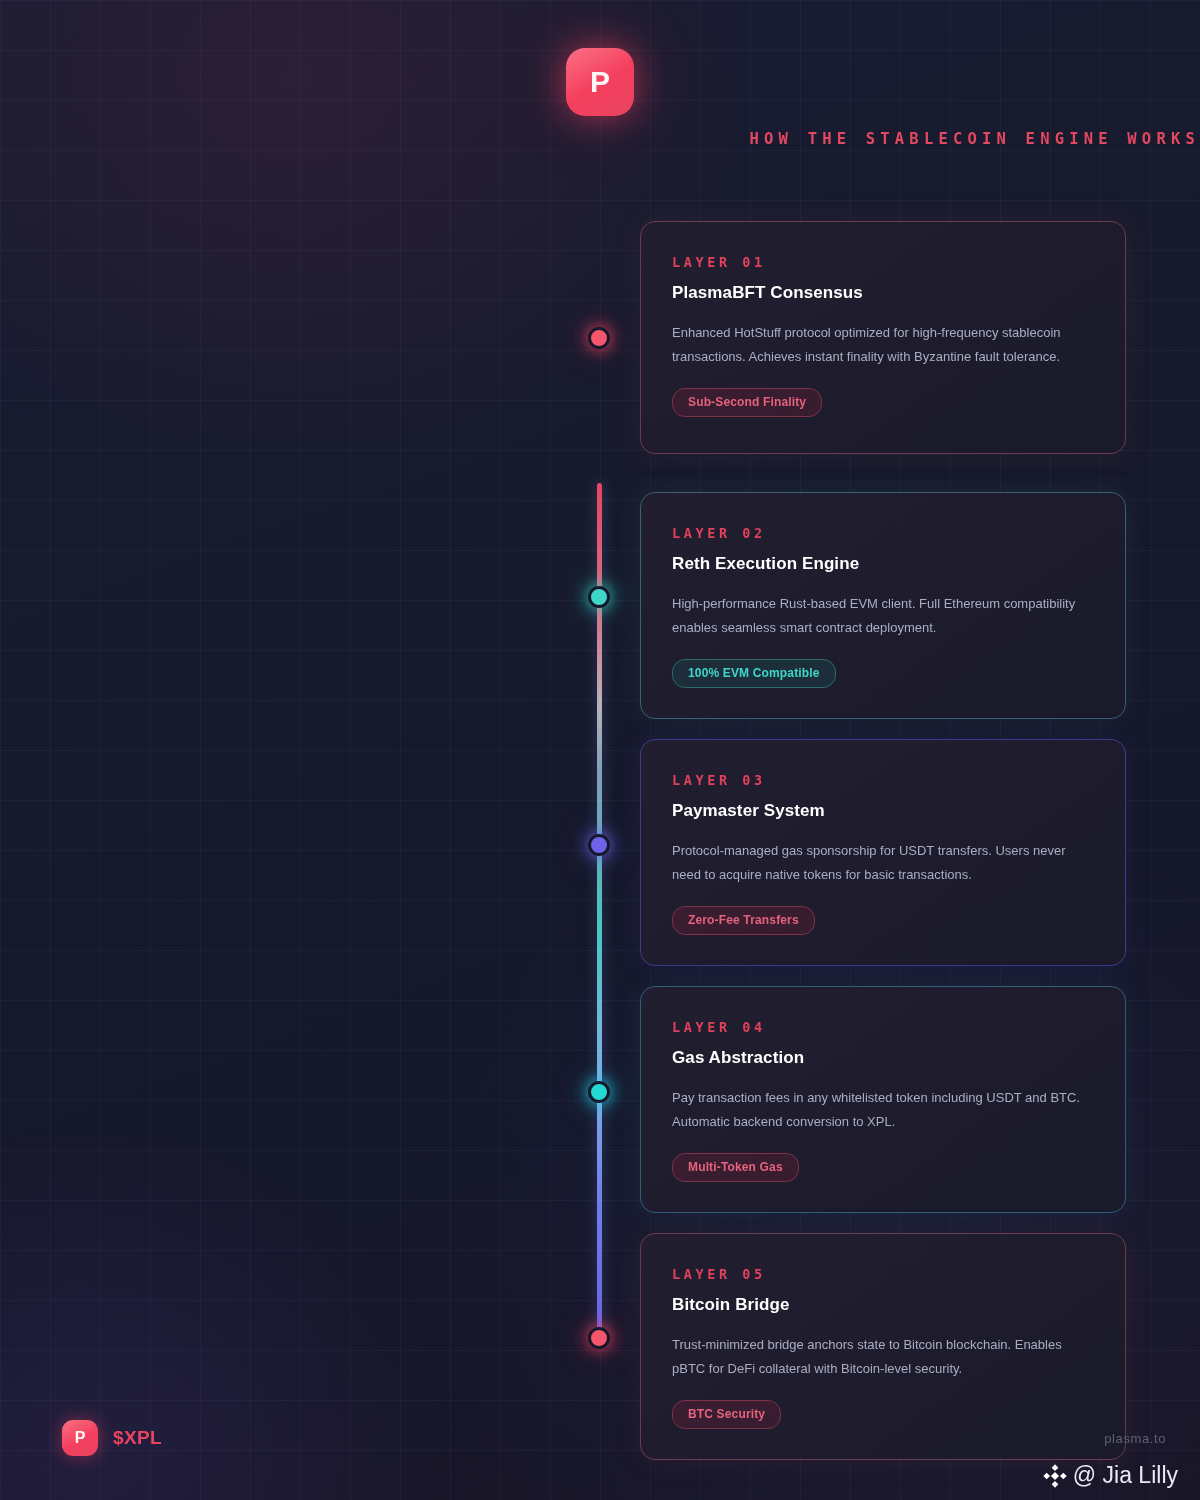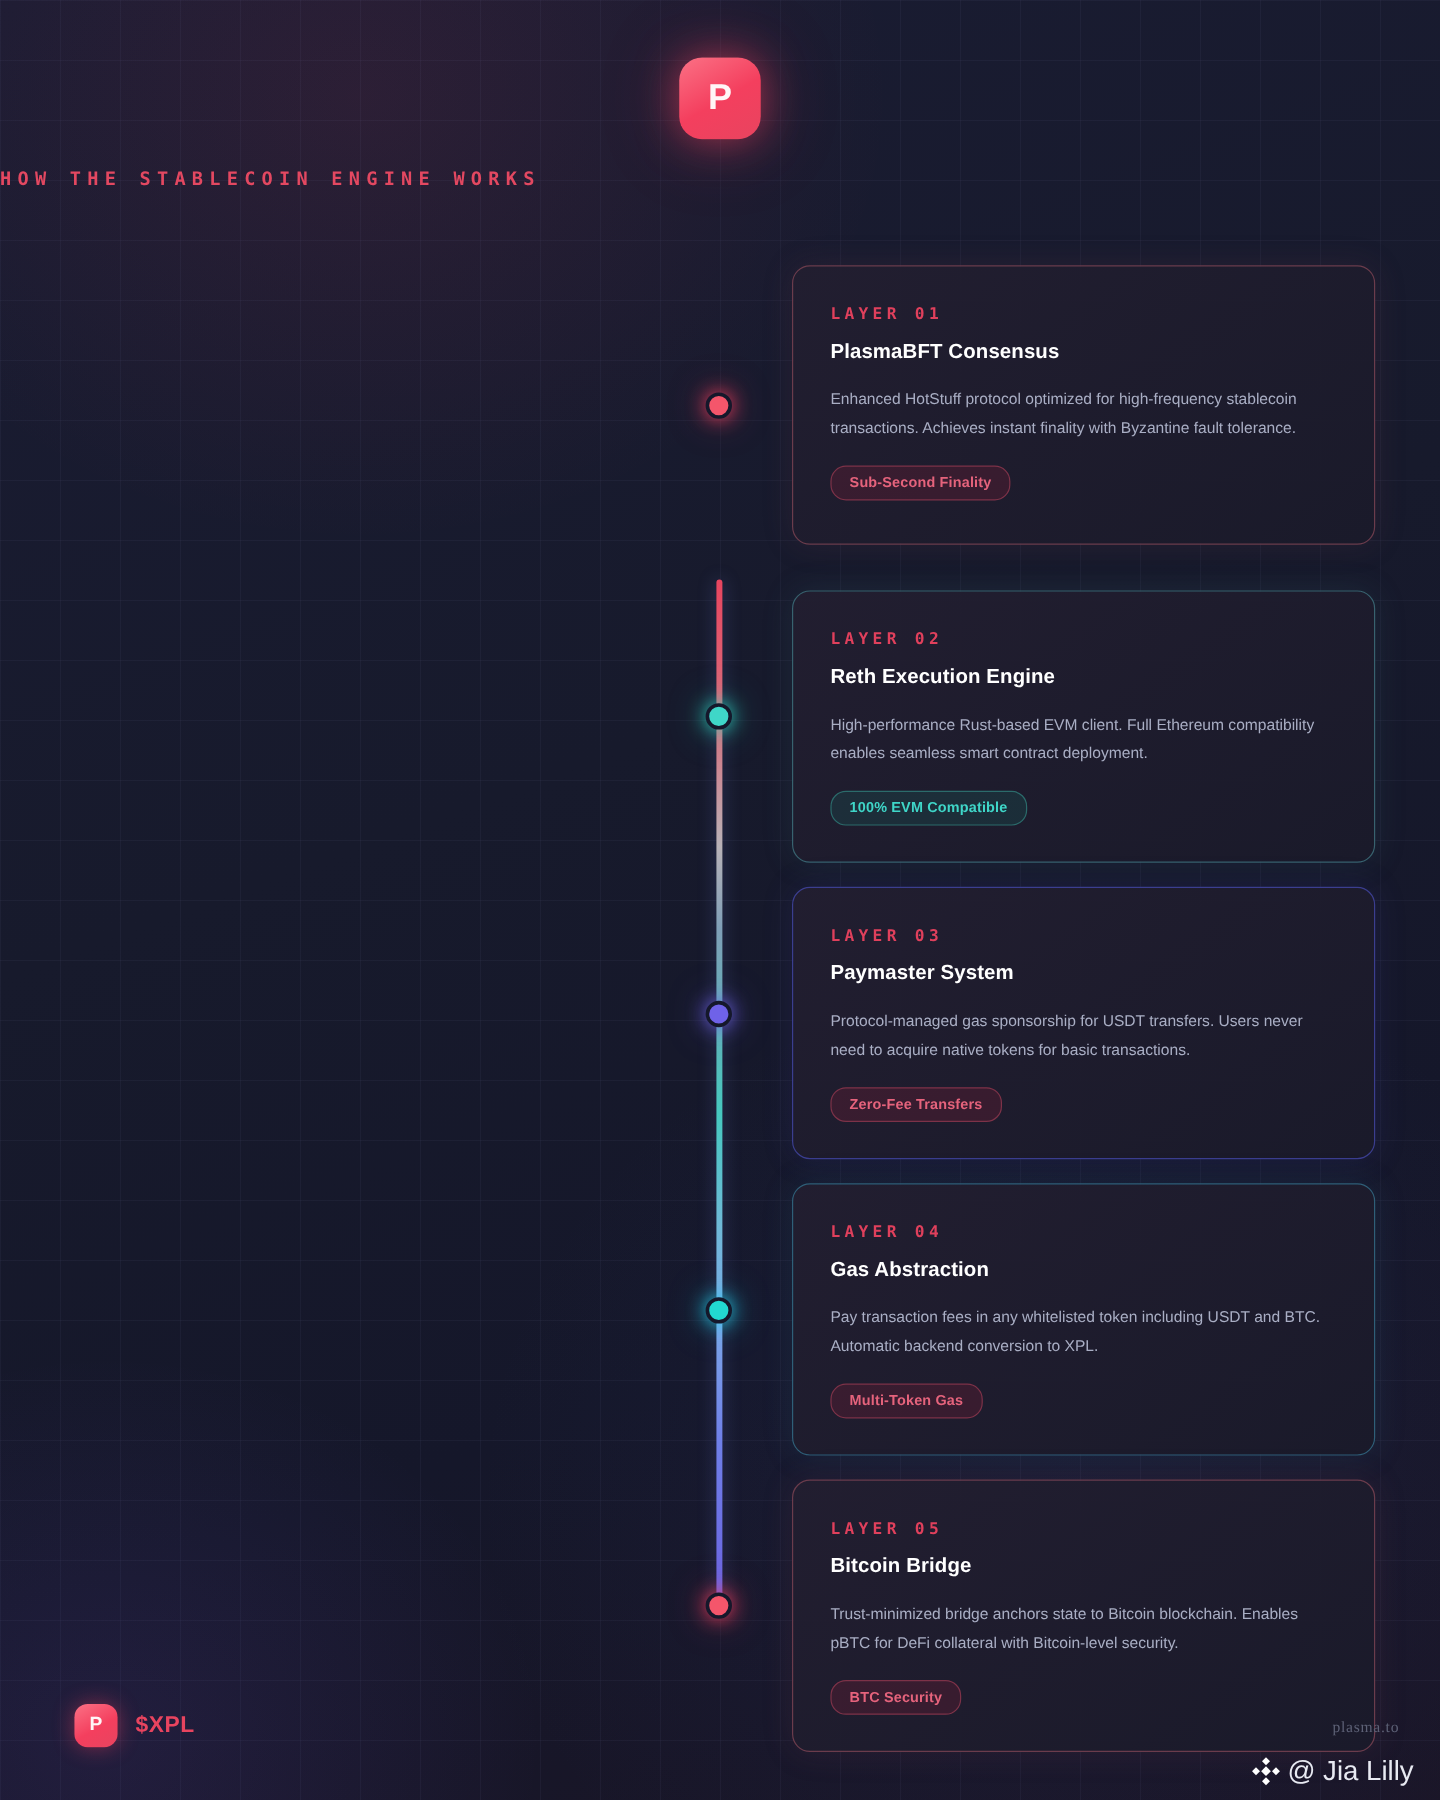--- a/index.html
+++ b/index.html
@@ -49,21 +49,21 @@
   }
 
   #main-title {
     color:#ffffff;
     font-size:47px; font-weight:bold;
     letter-spacing:1.2px;
     white-space:nowrap;
   }
 
   #subtitle {
-    margin-top:24px; text-align:left;
+    margin-top:14px; text-align:right;
     color:#e34861;
     font-family:"DejaVu Sans Mono", monospace;
     font-size:15.5px; font-weight:bold;
     letter-spacing:5.2px;
   }
 
   
   #timeline-line {
     position:absolute;
     left:597px; top:483px;
@@ -86,21 +86,21 @@
   .tl-dot {
     position:absolute;
     width:22px; height:22px; border-radius:50%;
     border:3px solid #15182b;
     transform:translate(-50%,-50%);
   }
 
   
   .card {
     position:absolute;
-    left:660px; width:486px;
+    left:640px; width:486px;
     border-radius:15px;
     border:1.5px solid #5c3a49;
     background:linear-gradient(145deg, rgba(34,30,48,0.96) 0%, rgba(26,26,42,0.96) 100%);
     padding:32px 31px 30px 31px;
   }
 
   .layer-tag {
     color:#e0405c;
     font-family:"DejaVu Sans Mono", monospace;
     font-size:13.5px; font-weight:bold;
@@ -150,21 +150,21 @@
 
   #footer-ticker {
     color:#e8445f;
     font-size:19px; font-weight:bold;
     letter-spacing:0.4px;
   }
 
   #site-watermark {
     position:absolute; right:34px; top:1431px;
     color:#5d6176;
-    font-family:Liberation Serif, serif;
+    font-family:Liberation Sans, sans-serif;
     font-size:13px;
     letter-spacing:0.6px;
   }
 
   #credit {
     position:absolute; right:22px; top:1462px;
     display:flex; align-items:center; gap:5px;
     color:#e8eaf2;
     font-size:23px;
   }

